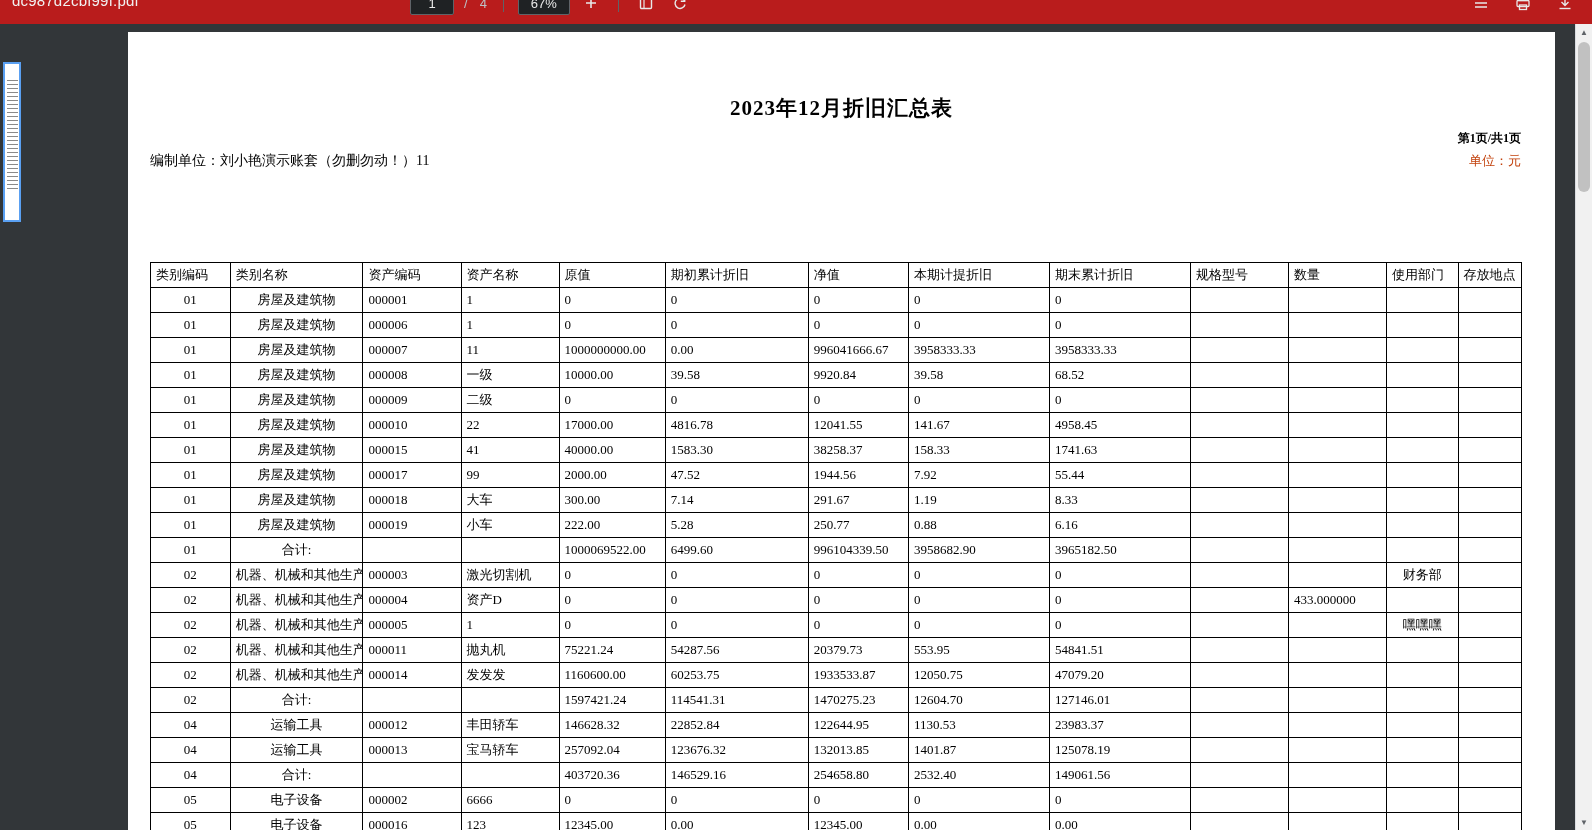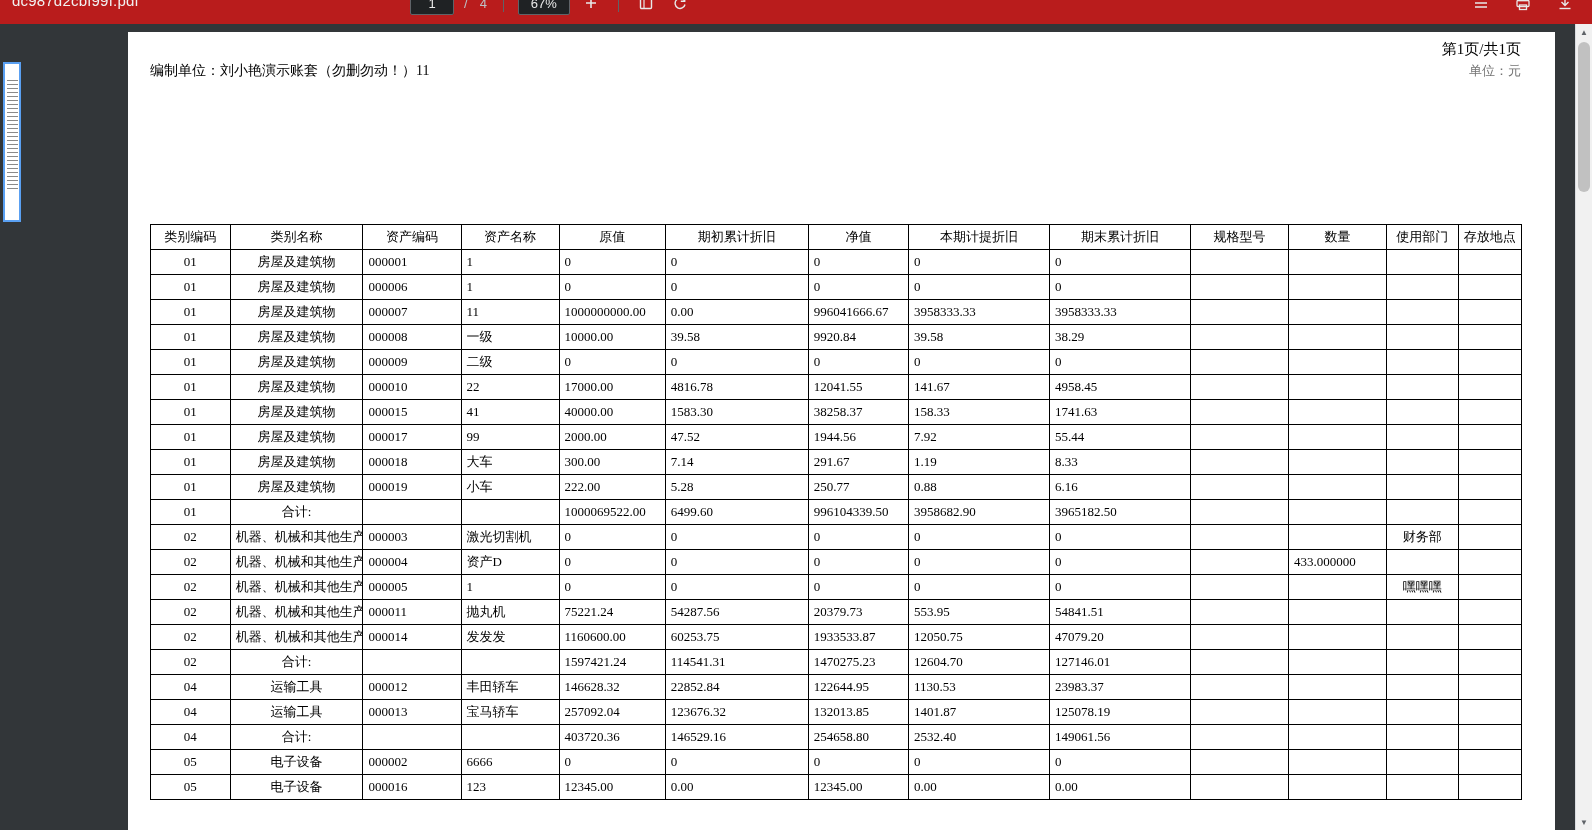--- a/index.html
+++ b/index.html
@@ -143,29 +143,30 @@
     left: 22px; top: 0;
     font-family: "Liberation Serif", serif;
     font-size: 14px;
     color: #000;
     margin-top: 6px;
   }
   .meta-right-1 {
     position: absolute;
     right: 34px; top: -16px;
     font-family: "Liberation Serif", serif;
-    font-size: 15px;
+    font-size: 12px;
     color: #000;
+    font-weight: bold;
   }
   .meta-right-2 {
     position: absolute;
     right: 34px; top: 6px;
     font-family: "Liberation Serif", serif;
     font-size: 13px;
-    color: #737373;
+    color: #c2410c;
   }
 
   table.sheet {
     position: absolute;
     left: 22px;
     top: 168px;
     width: 1372px;
     border-collapse: collapse;
     font-family: "Liberation Serif", serif;
     font-size: 13px;
@@ -174,21 +175,21 @@
   }
   table.sheet th, table.sheet td {
     border: 1px solid #000;
     padding: 3px 5px;
     height: 16px;
     vertical-align: middle;
     overflow: hidden;
     white-space: nowrap;
   }
   table.sheet th {
-    text-align: center;
+    text-align: left;
     font-weight: normal;
   }
   table.sheet td.c { text-align: center; }
   table.sheet td.l { text-align: left; }
   td.wrap { white-space: normal; line-height: 1.15; }
 
   
   .scrollbar {
     position: absolute;
     right: 0; top: 24px;
@@ -270,20 +271,21 @@
   </div>
 
   <div class="rail">
     <div class="thumb">
       <div class="thumb-lines"></div>
     </div>
   </div>
 
   <div class="page">
     <div class="doc">
+      <div class="doc-title">2023年12月折旧汇总表</div>
 
       <div class="meta-row">
         <div class="meta-left">编制单位：刘小艳演示账套（勿删勿动！）11</div>
         <div class="meta-right-1">第1页/共1页</div>
         <div class="meta-right-2">单位：元</div>
       </div>
 
       <table class="sheet">
         <colgroup>
           <col style="width:78px">
@@ -365,21 +367,21 @@
             </tr>
             <tr>
               <td class="c">01</td>
               <td class="c">房屋及建筑物</td>
               <td class="l">000008</td>
               <td class="l">一级</td>
               <td class="l">10000.00</td>
               <td class="l">39.58</td>
               <td class="l">9920.84</td>
               <td class="l">39.58</td>
-              <td class="l">38.29</td>
+              <td class="l">68.52</td>
               <td class="l"></td>
               <td class="l"></td>
               <td class="c"></td>
               <td class="c"></td>
             </tr>
             <tr>
               <td class="c">01</td>
               <td class="c">房屋及建筑物</td>
               <td class="l">000009</td>
               <td class="l">二级</td>

